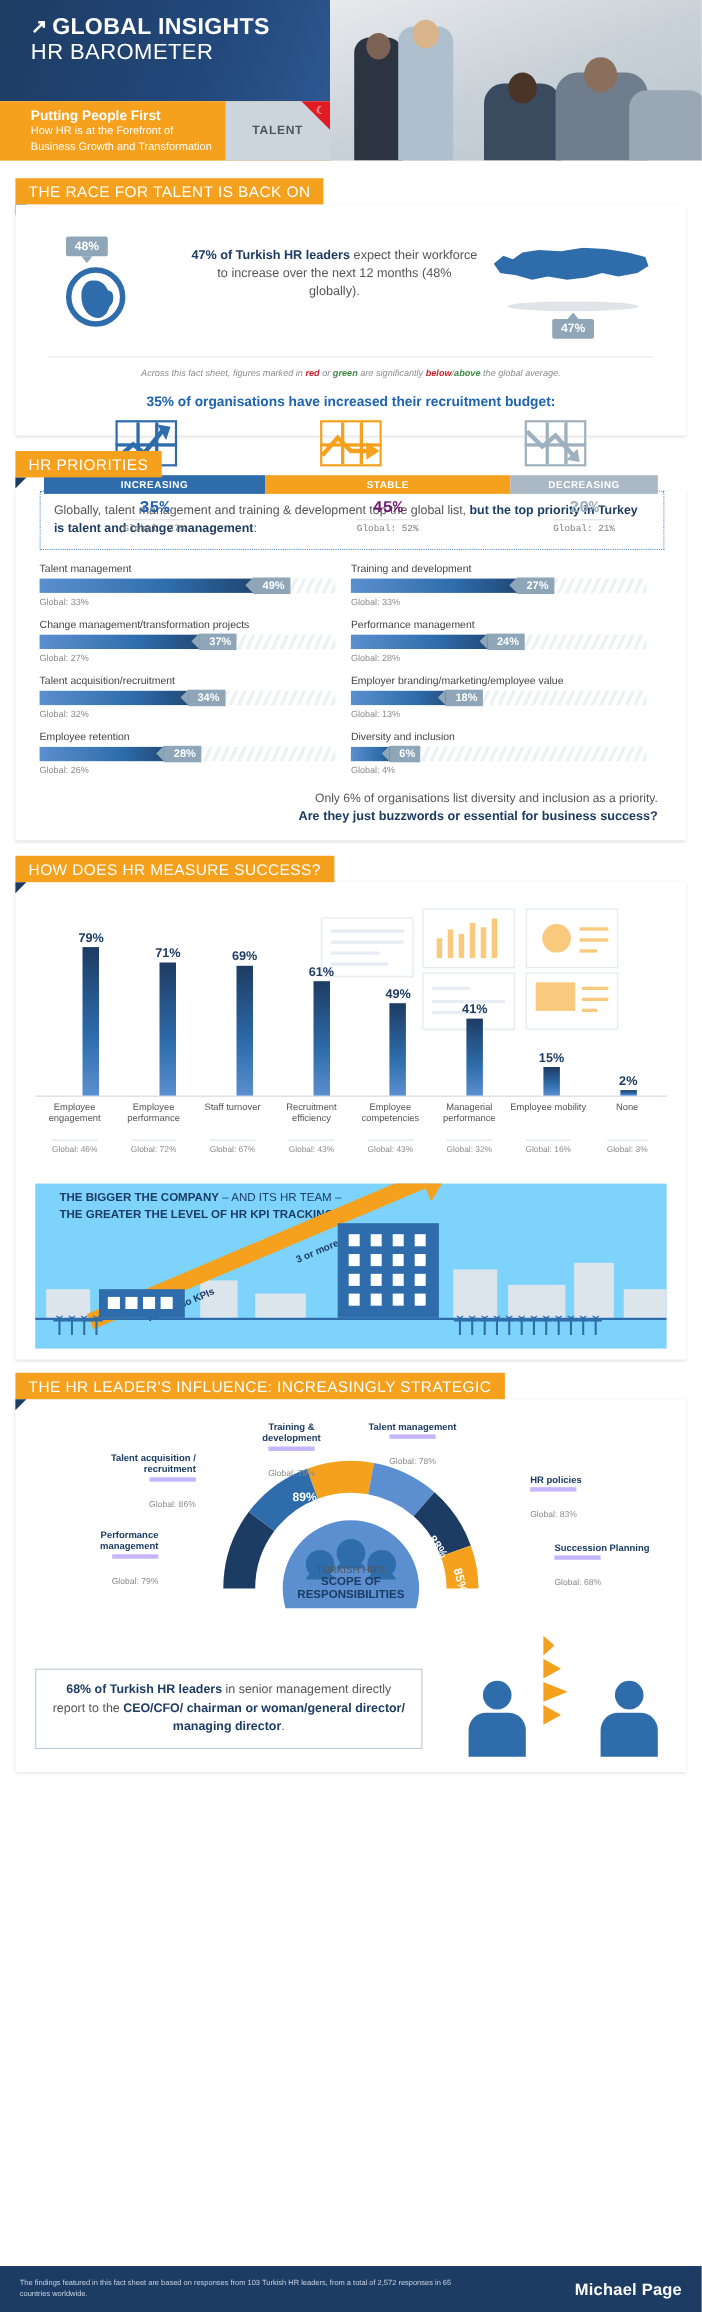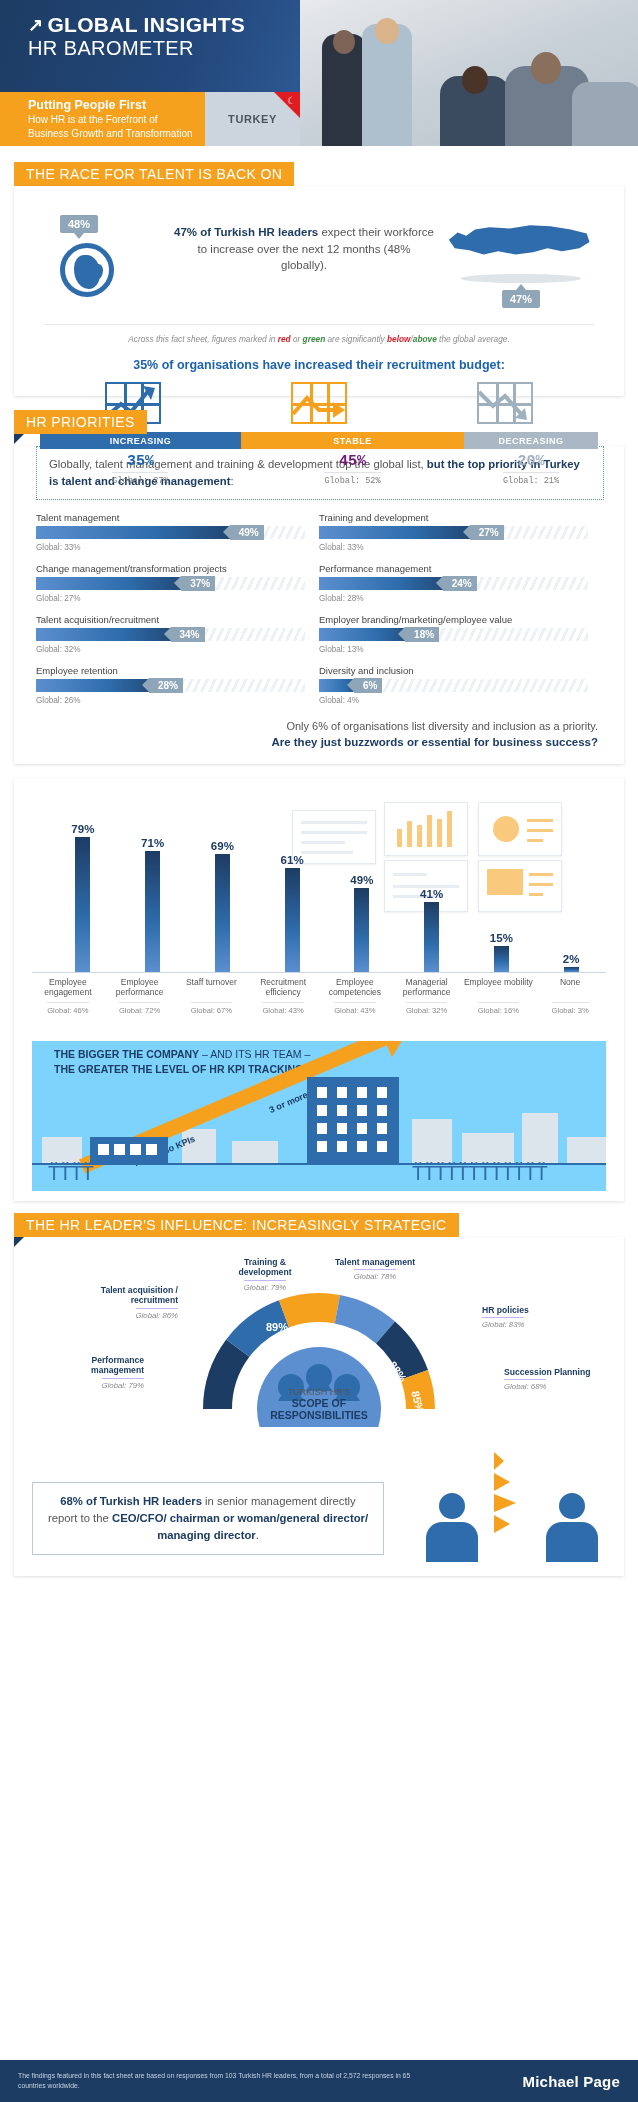--- a/index.html
+++ b/index.html
@@ -123,21 +123,21 @@
   .card { position:absolute; background:#fff; border:1px solid #e3e9ef; box-shadow:0 1px 2px rgba(0,0,0,.06);}
   .card .ln{position:absolute;height:3px;background:#e7edf3;left:8px;right:8px;}
   .card .orbar{position:absolute;bottom:8px;width:5px;background:#f9c97d;}
   .bars { position:absolute; left:16px; right:0; bottom:0; height:170px; display:flex; align-items:flex-end; }
   .bcol { flex:1; text-align:center; position:relative; height:100%; display:flex;flex-direction:column;justify-content:flex-end;align-items:center;}
   .bval { font-size:11.5px; font-weight:bold; color:#1d3c63; margin-bottom:2px;}
   .bbar { width:15px; background:linear-gradient(180deg,#1d3c63 0%,#2e6cab 60%,#5b8fcf 100%); }
   .xaxis { border-top:1px solid #cfd8e0; margin:0 18px; display:flex; }
   .xcol { flex:1; text-align:center; padding-top:4px;}
   .xlab { font-size:8.5px; color:#555; line-height:1.25; min-height:22px;}
-  .xglob { font-size:7.6px;color:#8a8a8a;border-top:1px solid #dfe3e7;display:inline-block;padding-top:3px;margin-top:3px;}
+  .xglob { font-size:7.6px;color:#8a8a8a;border-top:1px solid #dfe3e7;display:inline-block;padding-top:3px;margin-top:13px;}
 
   
   .kpi { position:relative; margin:24px 18px 0; height:150px; background:#7dd3fc; overflow:hidden;}
   .kpi-title { position:absolute; left:22px; top:6px; font-size:10.5px; color:#1d3c63; line-height:1.45;}
   .kpi-title b { font-weight:bold; }
   .kpi-arrow { position:absolute; left:50px; top:118px; width:330px; height:15px;
       background:#f5a11d; transform:rotate(-23deg); transform-origin:left center;}
   .kpi-arrow:after{content:"";position:absolute;right:-26px;top:-12px;width:0;height:0;
       border-left:28px solid #f5a11d;border-top:20px solid transparent;border-bottom:20px solid transparent;}
   .kpi-lbl1 { position:absolute; left:100px; top:105px; font-size:9px;font-weight:bold;color:#1d3c63;transform:rotate(-23deg);}
@@ -148,21 +148,21 @@
   .small-bldg .w{position:absolute;top:7px;width:11px;height:11px;background:#fff;}
   .tall-bldg { position:absolute; left:275px; bottom:28px; width:92px;height:86px;background:#2e6cab;}
   .tall-bldg .w{position:absolute;width:10px;height:11px;background:#fff;}
   .ground { position:absolute; left:0; right:0; bottom:26px; height:2px; background:#2e6cab;}
   .ppl { position:absolute; bottom:6px; font-size:20px; color:#2e6cab; letter-spacing:-1px;}
 
   
   .wheel-wrap { position:relative; height:215px; margin:10px 0 0; }
   .arc-svg { position:absolute; left:50%; margin-left:-132px; top:22px;}
   .wlabel { position:absolute; font-size:8.6px; color:#1d3c63; font-weight:bold; line-height:1.25; text-align:center;}
-  .wlabel .g { font-weight:normal; color:#8a8a8a; font-size:7.8px; border-top:1px solid #c4b5fd; display:inline-block; padding-top:2px; margin-top:2px;font-style:italic;}
+  .wlabel .g { font-weight:normal; color:#8a8a8a; font-size:7.8px; border-top:4px solid #c4b5fd; display:inline-block; padding-top:16px; margin-top:2px;}
   .wcenter { position:absolute; left:50%; margin-left:-60px; top:132px; width:120px; text-align:center;}
   .wcenter .t1{font-size:9px;color:#555;}
   .wcenter .t2{font-size:10.5px;color:#1d3c63;font-weight:bold;line-height:1.2;}
 
   
   .final { margin:6px 18px 0; display:flex; align-items:center;gap:32px; }
   .final-box { flex:1; border:1px solid #b9cade; padding:10px 14px; font-size:11.3px; color:#555; text-align:center; line-height:1.5;}
   .final-box b { color:#1d3c63; }
   .final-ppl { width:190px; height:86px; position:relative; }
   .fp { position:absolute; bottom:0; }
@@ -211,21 +211,21 @@
       <div class="hdr-title-2">HR BAROMETER</div>
     </div>
 
     <div class="hdr-sub">
       <div class="hdr-sub-1">Putting People First</div>
       <div class="hdr-sub-2">How HR is at the Forefront of</div>
       <div class="hdr-sub-2">Business Growth and Transformation</div>
     </div>
 
     <div class="hdr-country">
-      <span>TURKEY</span>
+      <span>TALENT</span>
       <div class="flag-corner"></div>
       <div class="flag-star">☾</div>
     </div>
   </div>
 
   <div style="height:16px"></div>
   <div class="secbar">
     <div class="grey"></div>
     <div class="orange">THE RACE FOR TALENT IS BACK ON</div>
     <div class="tab"></div>
@@ -397,20 +397,25 @@
       </div>
     </div>
 
     <div class="pri-callout">
       <div>Only 6% of organisations list diversity and inclusion as a priority.</div>
       <b>Are they just buzzwords or essential for business success?</b>
     </div>
   </div>
 
   <div style="height:14px"></div>
+  <div class="secbar">
+    <div class="grey"></div>
+    <div class="orange">HOW DOES HR MEASURE SUCCESS?</div>
+    <div class="tab"></div>
+  </div>
 
   <div class="panel" style="padding:10px 0 10px;">
     <div class="chart-area">
       <div class="cards">
         <div class="card" style="left:-10px;top:8px;width:84px;height:54px;">
           <div class="ln" style="top:10px"></div>
             <div class="ln" style="top:20px"></div>
           <div class="ln" style="top:30px;right:30px"></div>
             <div class="ln" style="top:40px;right:22px"></div>
         </div>

